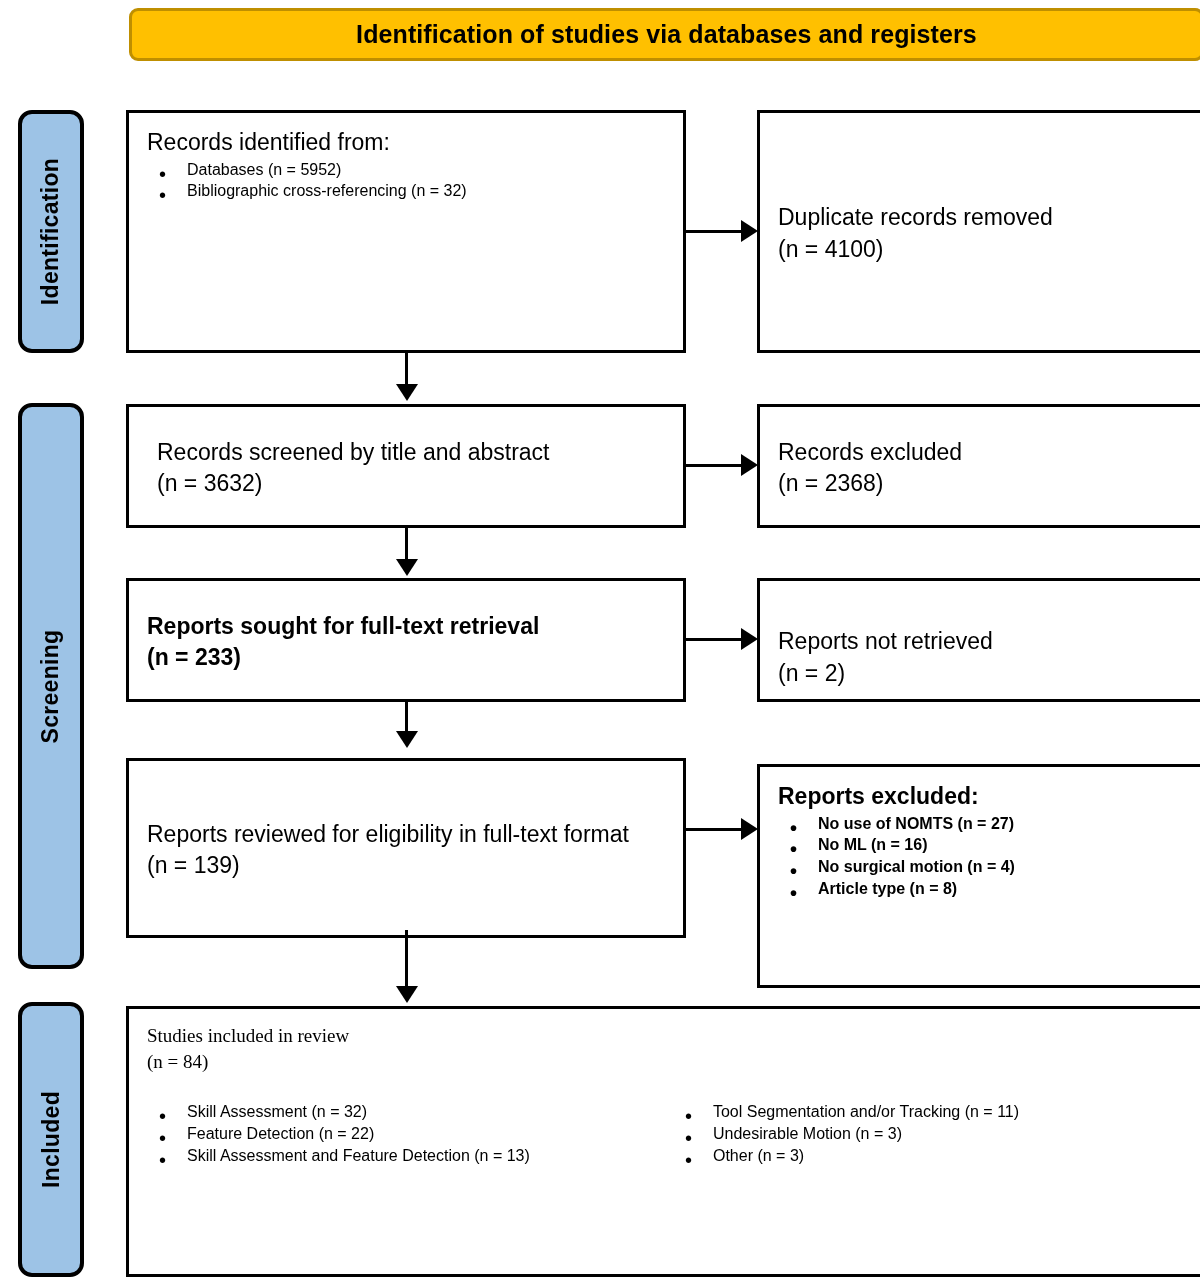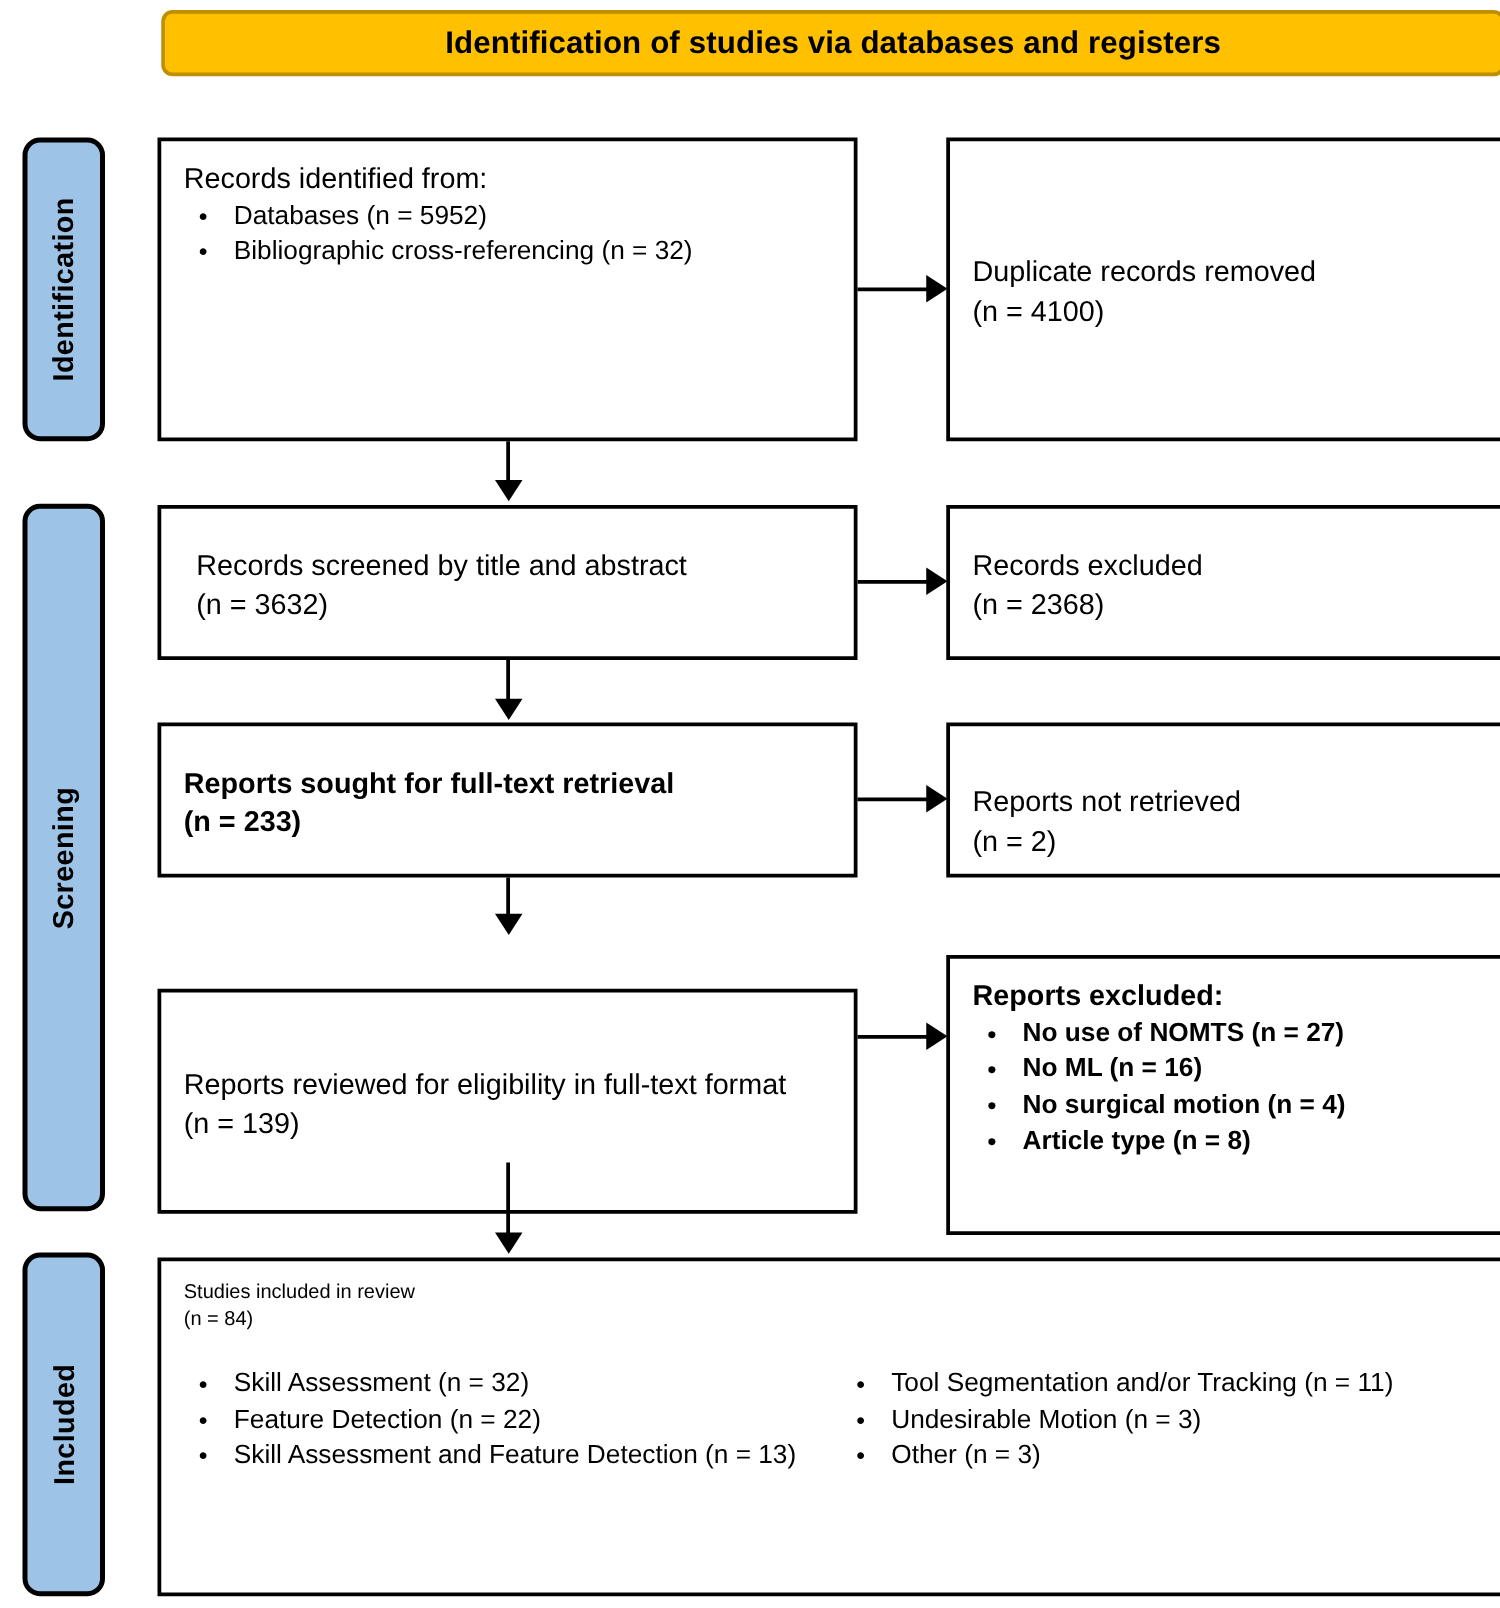--- a/index.html
+++ b/index.html
@@ -84,21 +84,21 @@
 
   
   ul.bullets {
     list-style: none;
     margin: 0;
     padding: 0;
   }
   ul.bullets > li {
     position: relative;
     padding-left: 40px;
-    font-size: 21px;
+    font-size: 16px;
     line-height: 1.37;
     color: #000000;
   }
   ul.bullets > li::before {
     content: "\2022";
     position: absolute;
     left: 12px;
     top: 0;
     font-size: 20px;
     line-height: 1.5;
@@ -109,30 +109,31 @@
   #box-duplicates      { left: 741px; top: 110px;  width: 451px; height: 243px;
                          display: flex; align-items: center; }
   #box-screened        { left: 110px; top: 404px;  width: 560px; height: 124px;
                          display: flex; align-items: center; padding-left: 28px; }
   #box-excluded-screen { left: 741px; top: 404px;  width: 451px; height: 124px;
                          display: flex; align-items: center; }
   #box-sought          { left: 110px; top: 578px;  width: 560px; height: 124px;
                          display: flex; align-items: center; font-weight: bold; }
   #box-not-retrieved   { left: 741px; top: 578px;  width: 451px; height: 124px;
                          display: flex; align-items: flex-end; }
-  #box-reviewed        { left: 110px; top: 791px;  width: 560px; height: 180px;
+  #box-reviewed        { left: 110px; top: 758px;  width: 560px; height: 180px;
                          display: flex; align-items: center; }
   #box-reports-excluded{ left: 741px; top: 764px;  width: 451px; height: 224px; font-weight: bold; }
   #box-included        { left: 110px; top: 1006px; width: 1082px; height: 271px; }
 
   
   .included-head {
-    font-size: 16px;
+    font-size: 19px;
     line-height: 1.37;
     margin-bottom: 26px;
+    font-family: Liberation Serif, serif;
   }
   .included-cols {
     display: flex;
     gap: 0px;
   }
   .included-cols .col-left  { width: 530px; }
   .included-cols .col-right { width: 520px; }
 
   
   .v-line {

